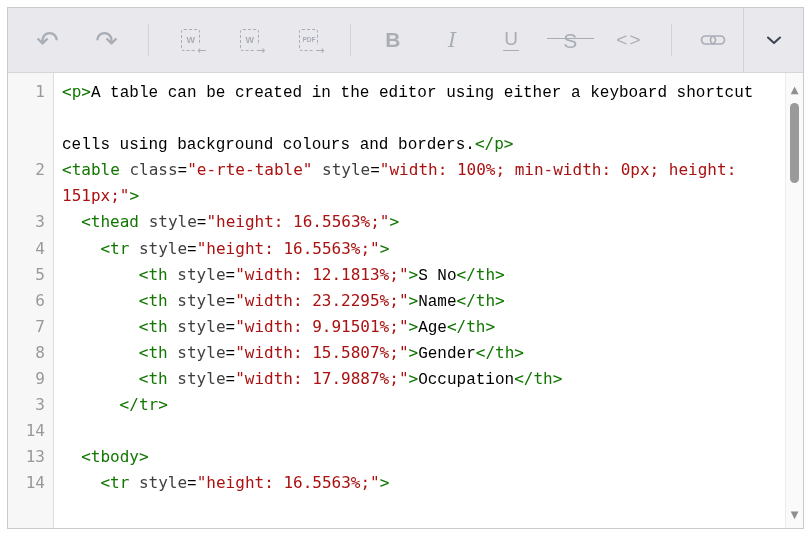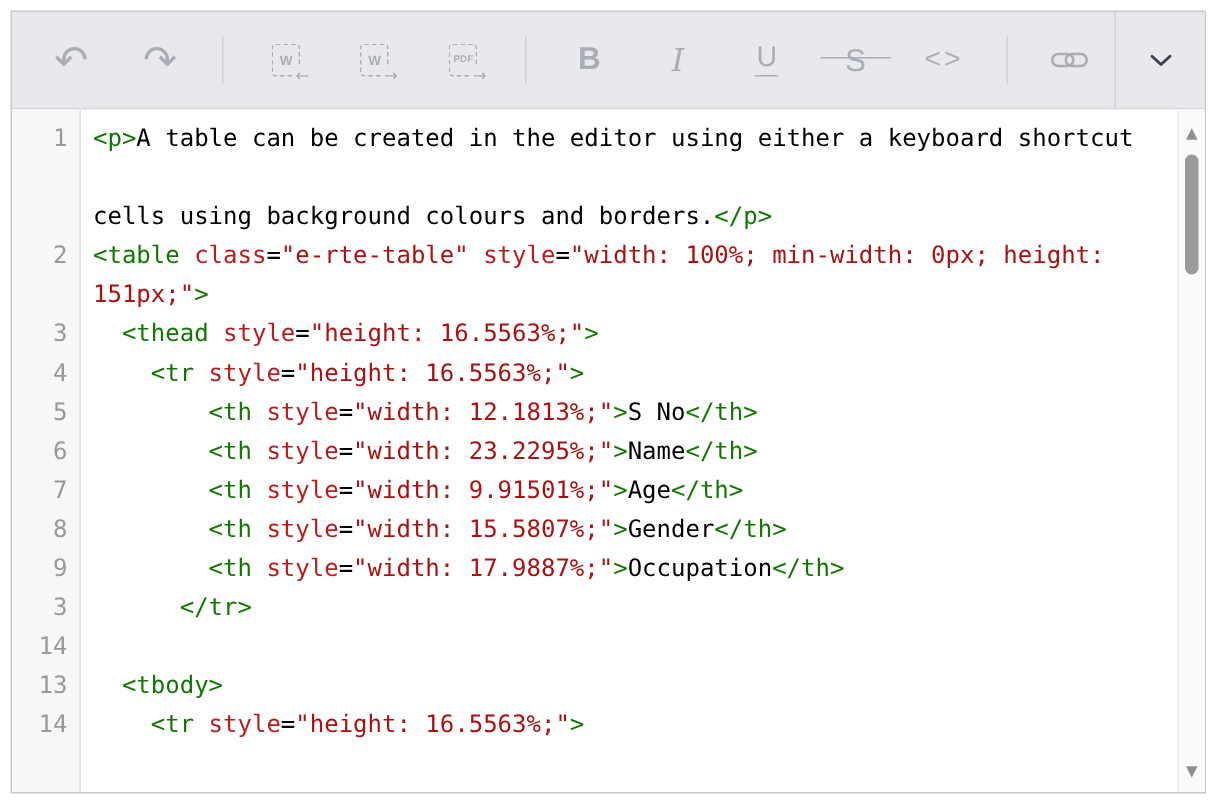--- a/index.html
+++ b/index.html
@@ -29,23 +29,23 @@
              background:#e9e9ed;border-top:none;border-bottom:none;border-right:none;cursor:pointer;}
   
   .code-area{position:absolute;top:65px;left:0;right:0;bottom:0;background:#fff;overflow:hidden;
              font-family:"DejaVu Sans Mono",monospace;font-size:16px;line-height:26.1px;}
   .gutter-bg{position:absolute;left:0;top:0;bottom:0;width:45px;background:#f7f7f7;border-right:1px solid #ddd;}
   .code-rows{position:absolute;top:6px;left:0;right:17px;}
   .code-row{display:flex;white-space:pre;height:26.1px;}
   .ln{width:46px;min-width:46px;box-sizing:border-box;text-align:right;padding-right:9px;color:#999;}
   .row-content{padding-left:8px;color:#000;}
   .tk-tag{color:#117700;}
-  .tk-attr{color:#b91c1c;}
+  .tk-attr{color:#404040;}
   .tk-str{color:#aa1111;}
-  .tk-txt{color:#000000;}
+  .tk-txt{color:#000000;font-family:Liberation Mono, monospace;}
   
   .sb{position:absolute;top:0;right:0;bottom:0;width:17px;background:#fafafa;border-left:1px solid #ececec;}
   .sb-up,.sb-down{position:absolute;left:0;width:100%;text-align:center;color:#8f8f8f;font-size:10px;line-height:1;cursor:pointer;font-family:"DejaVu Sans",sans-serif;}
   .sb-up{top:12px;}
   .sb-down{bottom:8px;}
   .sb-thumb{position:absolute;top:30px;left:4px;width:9px;height:80px;background:#9a9a9a;border-radius:5px;cursor:pointer;}
 </style>
 </head>
 <body>
 

